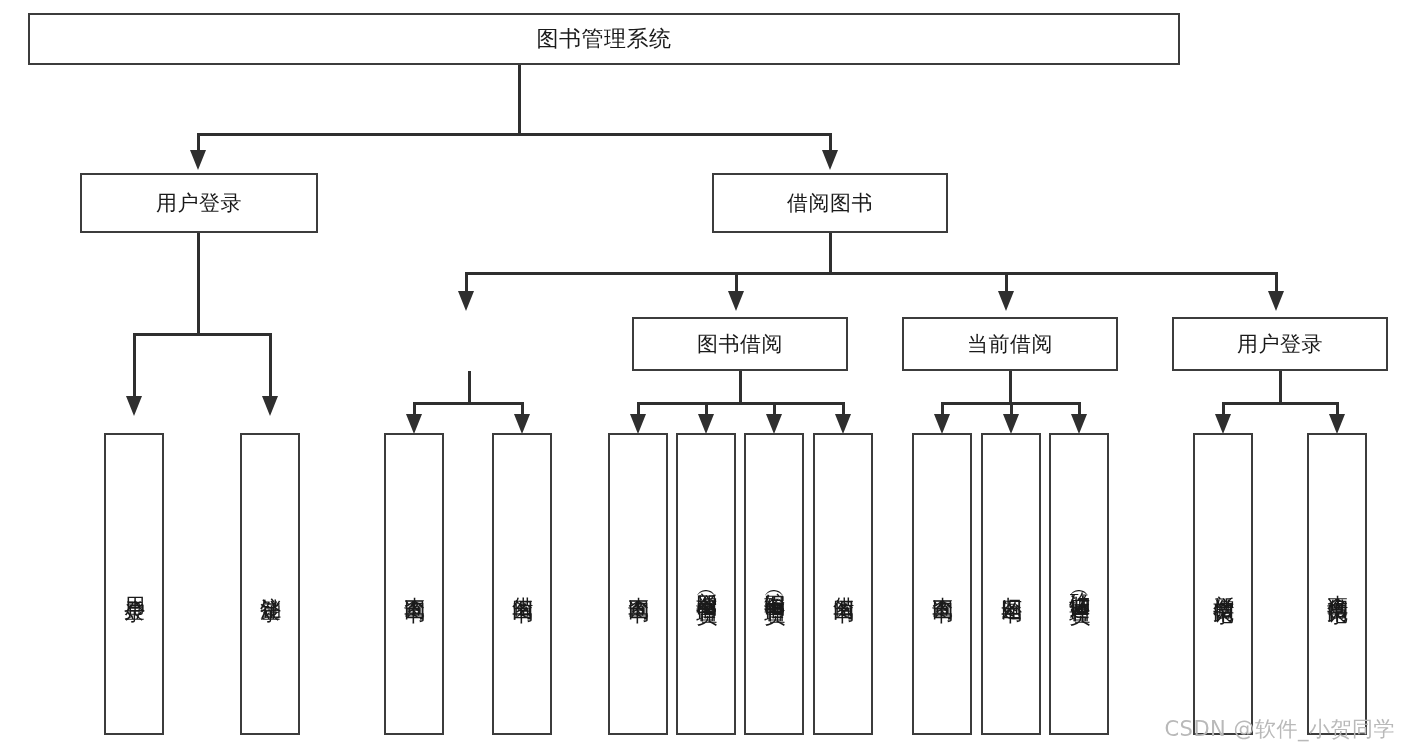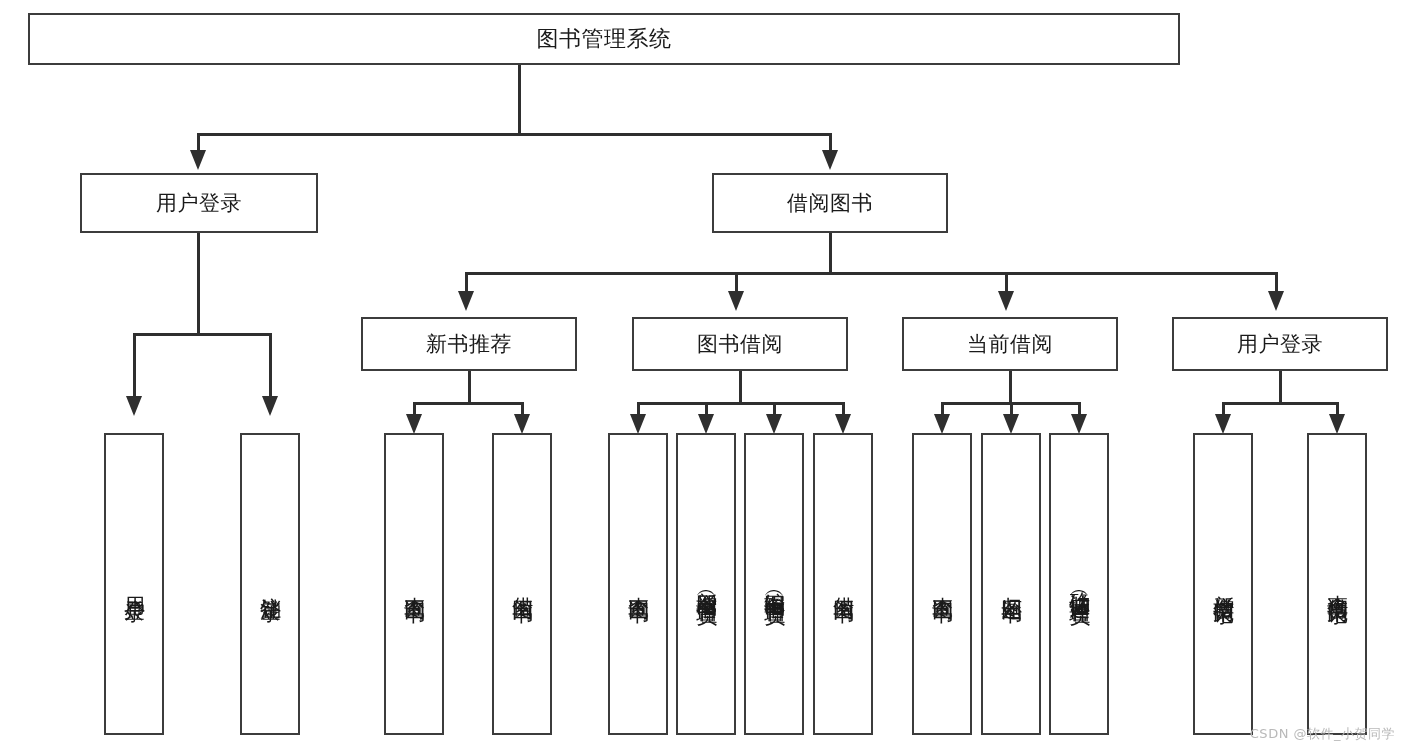--- a/index.html
+++ b/index.html
@@ -74,21 +74,21 @@
     border-right:8px solid transparent;
     border-top:20px solid #2f2f2f;
     z-index:2;
   }
 
   
   #watermark{
     position:absolute;
     right:10px;
     bottom:4px;
-    font-size:13px;
+    font-size:21px;
     color:#b9b9b9;
     letter-spacing:0.5px;
     z-index:5;
     white-space:nowrap;
   }
 </style>
 </head>
 <body>
 
 <div id="stage">
@@ -127,23 +127,20 @@
 
   <div class="vline" style="left:735px;top:272px;height:22px;"></div>
   <div class="arrow" style="left:728px;top:291px;"></div>
 
   <div class="vline" style="left:1005px;top:272px;height:22px;"></div>
   <div class="arrow" style="left:998px;top:291px;"></div>
 
   <div class="vline" style="left:1275px;top:272px;height:22px;"></div>
   <div class="arrow" style="left:1268px;top:291px;"></div>
 
-  <div class="node" style="left:361px;top:317px;width:216px;height:54px;">
-    <span class="label">新书推荐</span>
-  </div>
   <div class="node" style="left:632px;top:317px;width:216px;height:54px;">
     <span class="label">图书借阅</span>
   </div>
   <div class="node" style="left:902px;top:317px;width:216px;height:54px;">
     <span class="label">当前借阅</span>
   </div>
   <div class="node" style="left:1172px;top:317px;width:216px;height:54px;">
     <span class="label">用户登录</span>
   </div>
 

